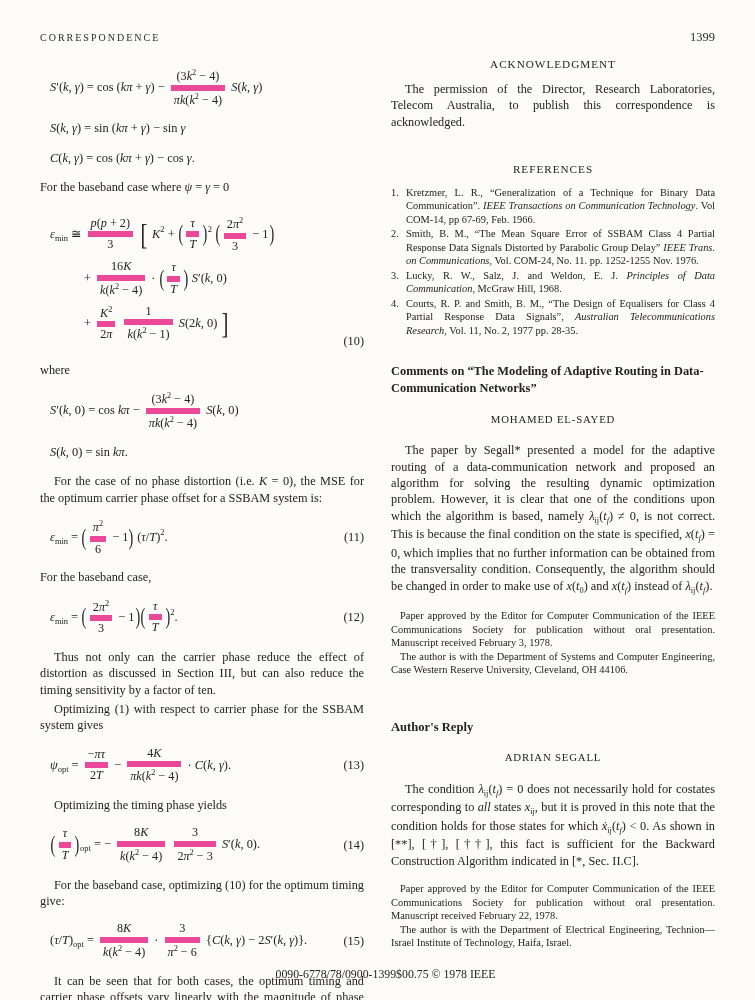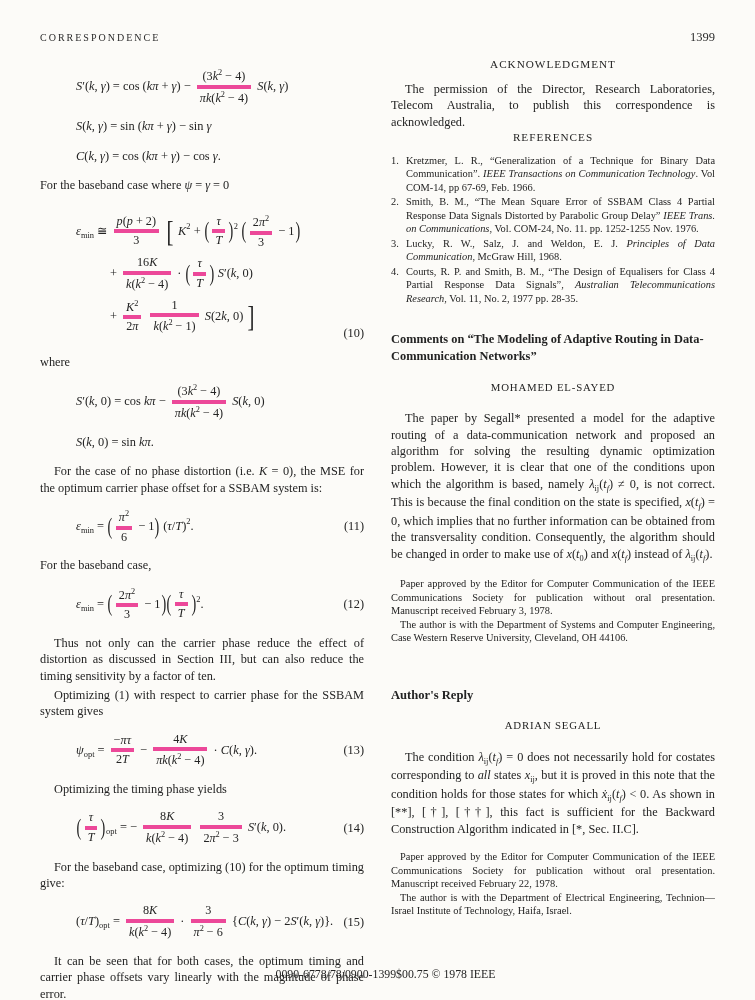--- a/index.html
+++ b/index.html
@@ -18,27 +18,27 @@
   .runhead{font-size:10px;letter-spacing:2px;color:#2b2b2b;}
   .pgnum{font-size:12.5px;color:#2b2b2b;}
   .cols{display:flex;gap:27px;}
   .col{width:326px;font-size:12.3px;line-height:1.33;text-align:justify;}
   p{margin:0;}
   .ind{text-indent:14px;}
   .noind{text-indent:0;}
   .ptxt{margin:3px 0;}
   
   .eqrow{display:flex;align-items:center;margin:13px 0 13px 10px;text-align:left;}
-  .eqbody{flex:1;font-size:12.4px;margin-left:26px;}
+  .eqbody{flex:1;font-size:12.4px;}
   .eqno{margin-left:4px;white-space:nowrap;font-size:12.3px;}
   .eqline{margin:7px 0;}
   .eqline.cont{margin-left:34px;}
   .fr{display:inline-block;vertical-align:middle;text-align:center;margin:0 3px;line-height:1.12;font-size:12.2px;}
   .fr .nu{display:block;padding:0 3px 1px 3px;}
-  .fr .de{display:block;border-top:4px solid #ec4899;padding:1px 3px 0 3px;}
+  .fr .de{display:block;border-top:6px solid #ec4899;padding:1px 3px 0 3px;}
   sup{font-size:68%;}
   sub{font-size:68%;}
   .lp{display:inline-block;font-size:185%;vertical-align:middle;line-height:0;font-weight:300;transform:scaleX(.62);margin:0 -1px;}
   .lbr{display:inline-block;font-size:240%;vertical-align:middle;line-height:0;font-weight:300;transform:scaleX(.7);margin:0 0;}
   
   .schead{text-align:center;font-size:11.2px;letter-spacing:1px;margin:2px 0 9px 0;text-indent:0;}
   .refs{margin-top:4px;font-size:10.4px;line-height:1.3;}
   .refrow{display:flex;margin-bottom:1px;}
   .refno{width:15px;flex:none;text-align:left;}
   .reftext{flex:1;text-align:justify;}
@@ -133,21 +133,21 @@
       </div>
 
       <p class="ind ptxt">It can be seen that for both cases, the optimum timing and carrier phase offsets vary linearly with the magnitude of phase error.</p>
     </div>
 
     <div class="col">
 
       <p class="schead">ACKNOWLEDGMENT</p>
       <p class="ind">The permission of the Director, Research Laboratories, Telecom Australia, to publish this correspondence is acknowledged.</p>
 
-      <p class="schead" style="margin-top:0">REFERENCES</p>
+      <p class="schead" style="margin-top:32px">REFERENCES</p>
 
       <div class="refs">
         <div class="refrow">
           <span class="refno">1.</span>
           <span class="reftext">Kretzmer, L. R., “Generalization of a Technique for Binary Data Communication”. <i>IEEE Transactions on Communication Technology</i>. Vol COM-14, pp 67-69, Feb. 1966.</span>
         </div>
         <div class="refrow">
           <span class="refno">2.</span>
           <span class="reftext">Smith, B. M., “The Mean Square Error of SSBAM Class 4 Partial Response Data Signals Distorted by Parabolic Group Delay” <i>IEEE Trans. on Communications</i>, Vol. COM-24, No. 11. pp. 1252-1255 Nov. 1976.</span>
         </div>

